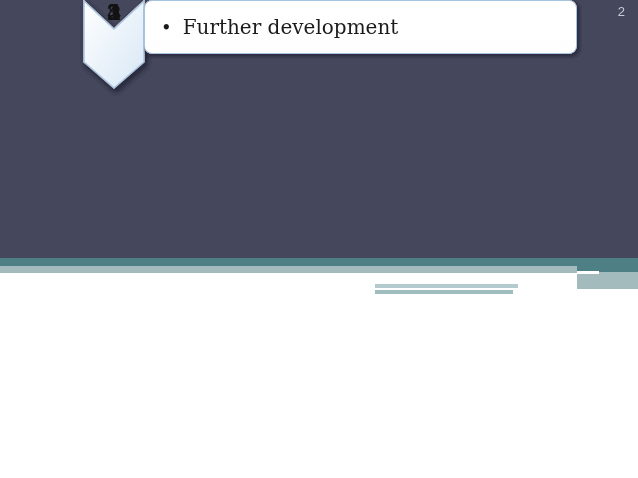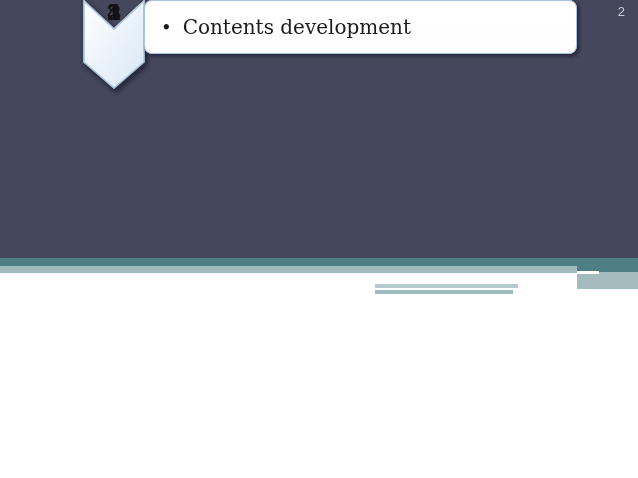--- a/index.html
+++ b/index.html
@@ -135,21 +135,21 @@
       </linearGradient>
         </defs>
       <polygon points="1,1 31,29 61,1 61,62 31,88 1,62" fill="url(#grad-3)"></polygon>
     </svg>
     <div class="num">4</div>
   </div>
 
   <div class="item" style="--accent: #a6c5e2; --box-top-c: #ffffff; --box-bot-c: #fefeff; --chev-stroke: #a8c6e3; --num-weight: 400;">
     <div class="box">
       <span class="bullet">•</span>
-      <span class="label">Contents development</span>
+      <span class="label">Further development</span>
     </div>
     <svg class="chev" viewBox="0 0 62 90">
       <defs>
           <linearGradient id="grad-4" x1="0" y1="0" x2="1" y2="1">
         <stop offset="0%" stop-color="#ffffff"></stop>
             <stop class="grad-end" offset="100%" stop-color="#d7e7f5"></stop>
       </linearGradient>
         </defs>
       <polygon points="1,1 31,29 61,1 61,62 31,88 1,62" fill="url(#grad-4)"></polygon>
     </svg>

